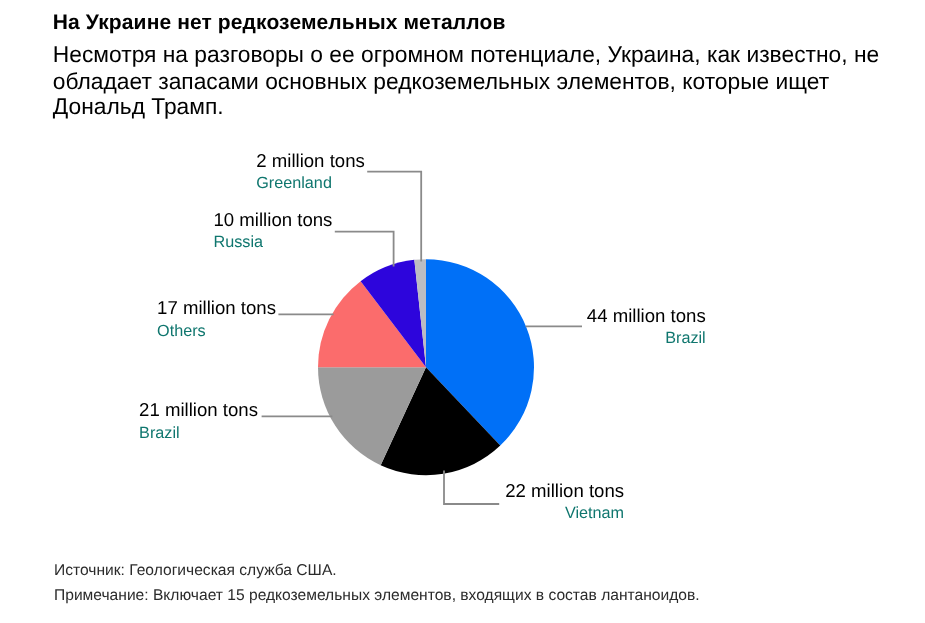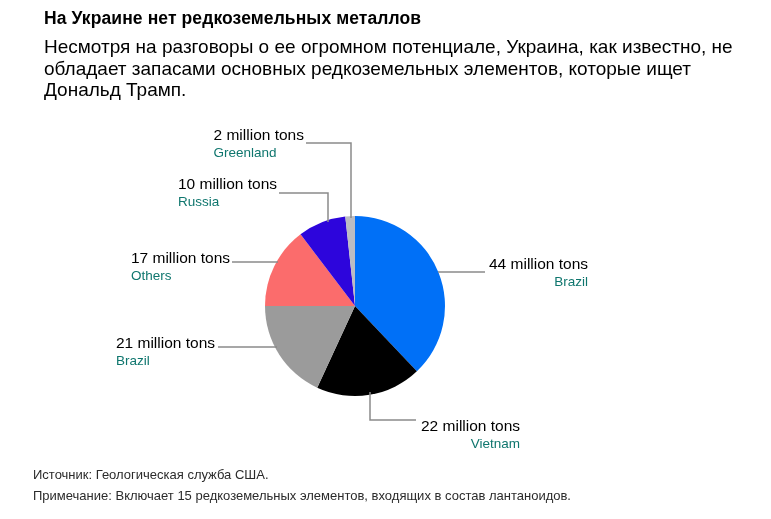--- a/index.html
+++ b/index.html
@@ -16,22 +16,22 @@
   .callout{position:absolute;text-align:right;color:#000;}
   .callout.left-side{text-align:left;}
   .callout.right-side{text-align:right;}
   .callout .val{font-size:15.5px;line-height:19px;color:#000;}
   .callout .country{font-size:13.5px;line-height:17px;color:#0f766e;}
   .c-greenland{right:467px;top:125px;}
   .c-russia{right:494px;top:174px;}
   .c-others{right:541px;top:248px;}
   .c-brazil{right:556px;top:333px;}
   .c-china{left:489px;top:254px;}
-  .c-vietnam{left:421px;top:400px;margin-top:16px;}
-  .footer{position:absolute;left:33px;top:464px;font-size:13px;color:#2b2b2b;line-height:21px;}
+  .c-vietnam{left:421px;top:400px;}
+  .footer{position:absolute;left:45px;top:464px;font-size:13px;color:#2b2b2b;line-height:21px;}
   .leader{stroke:#8a8a8a;stroke-width:1.5;fill:none;}
 </style>
 </head>
 <body>
 
 <div id="canvas">
 
   <div class="title">На Украине нет редкоземельных металлов</div>
 
   <div class="subtitle">

